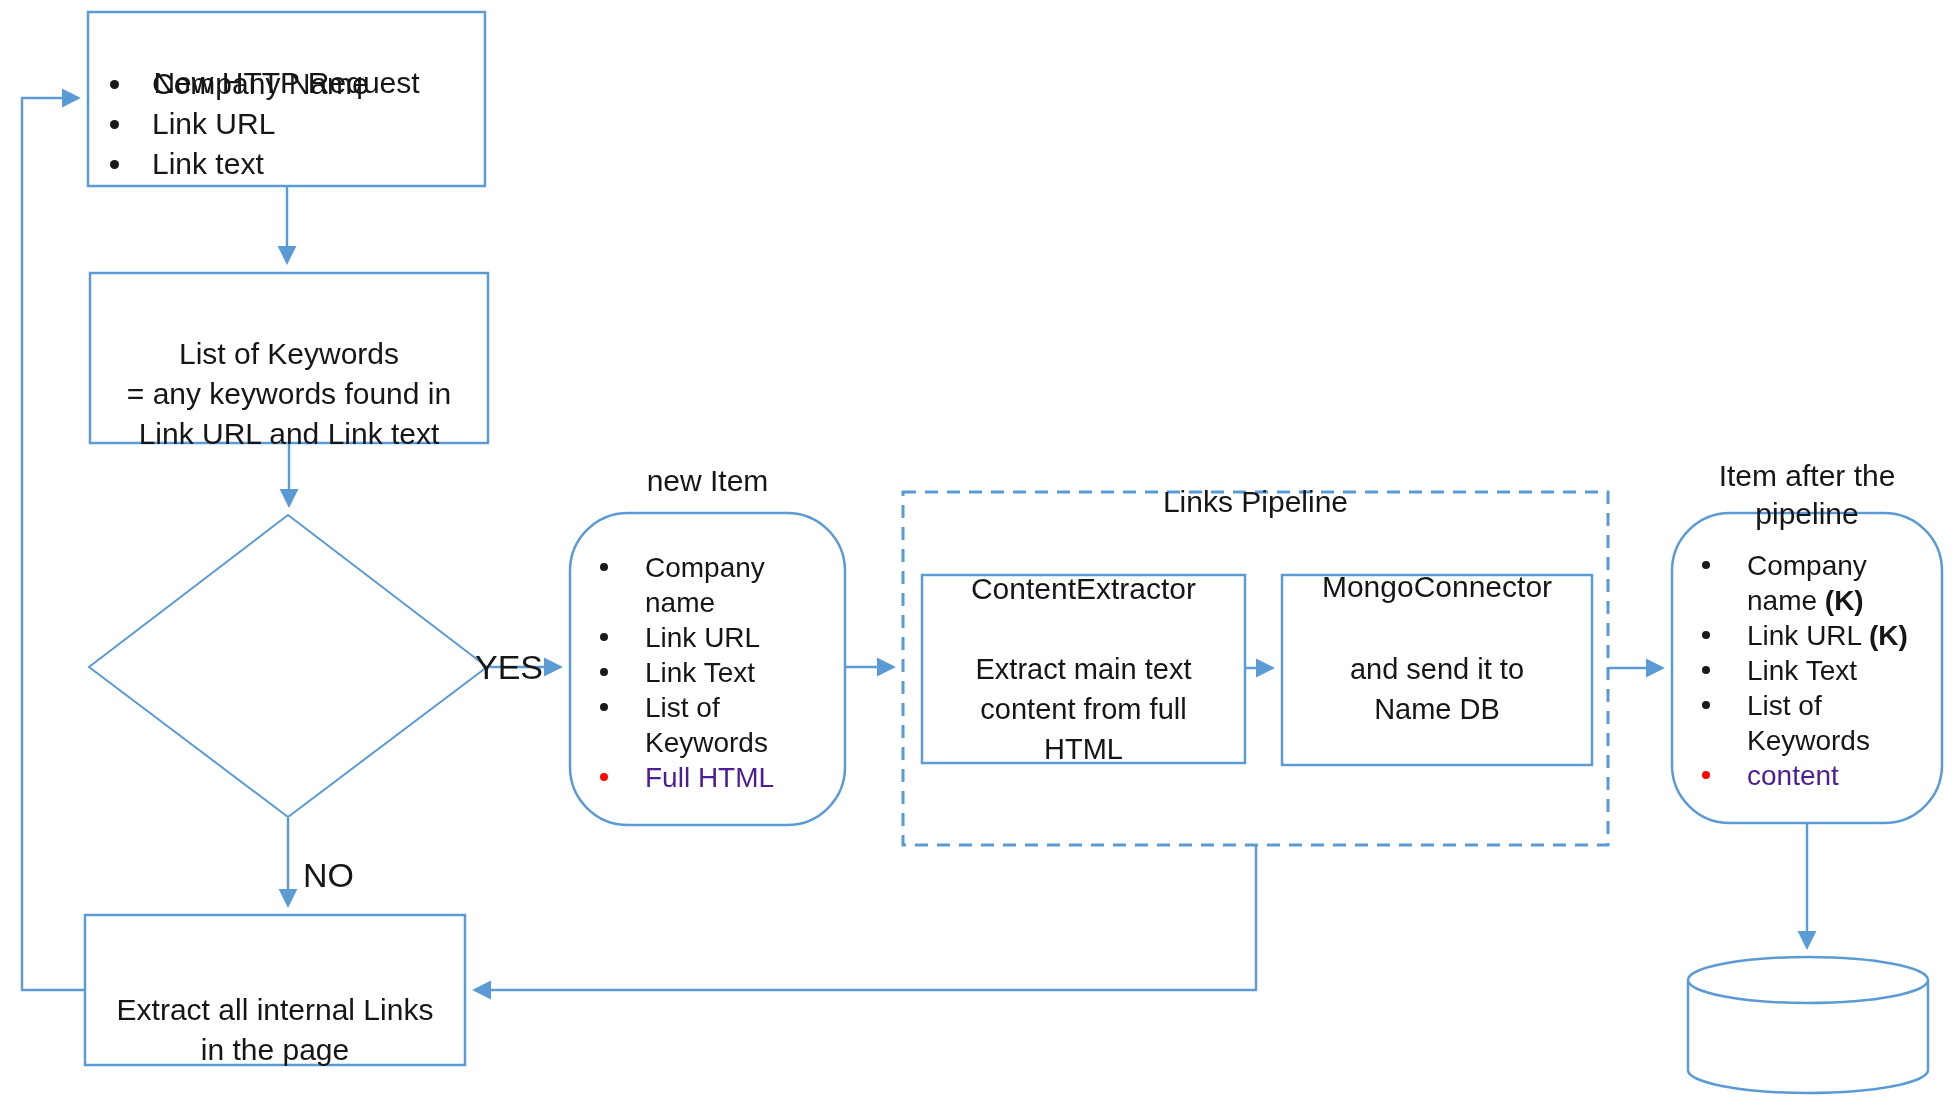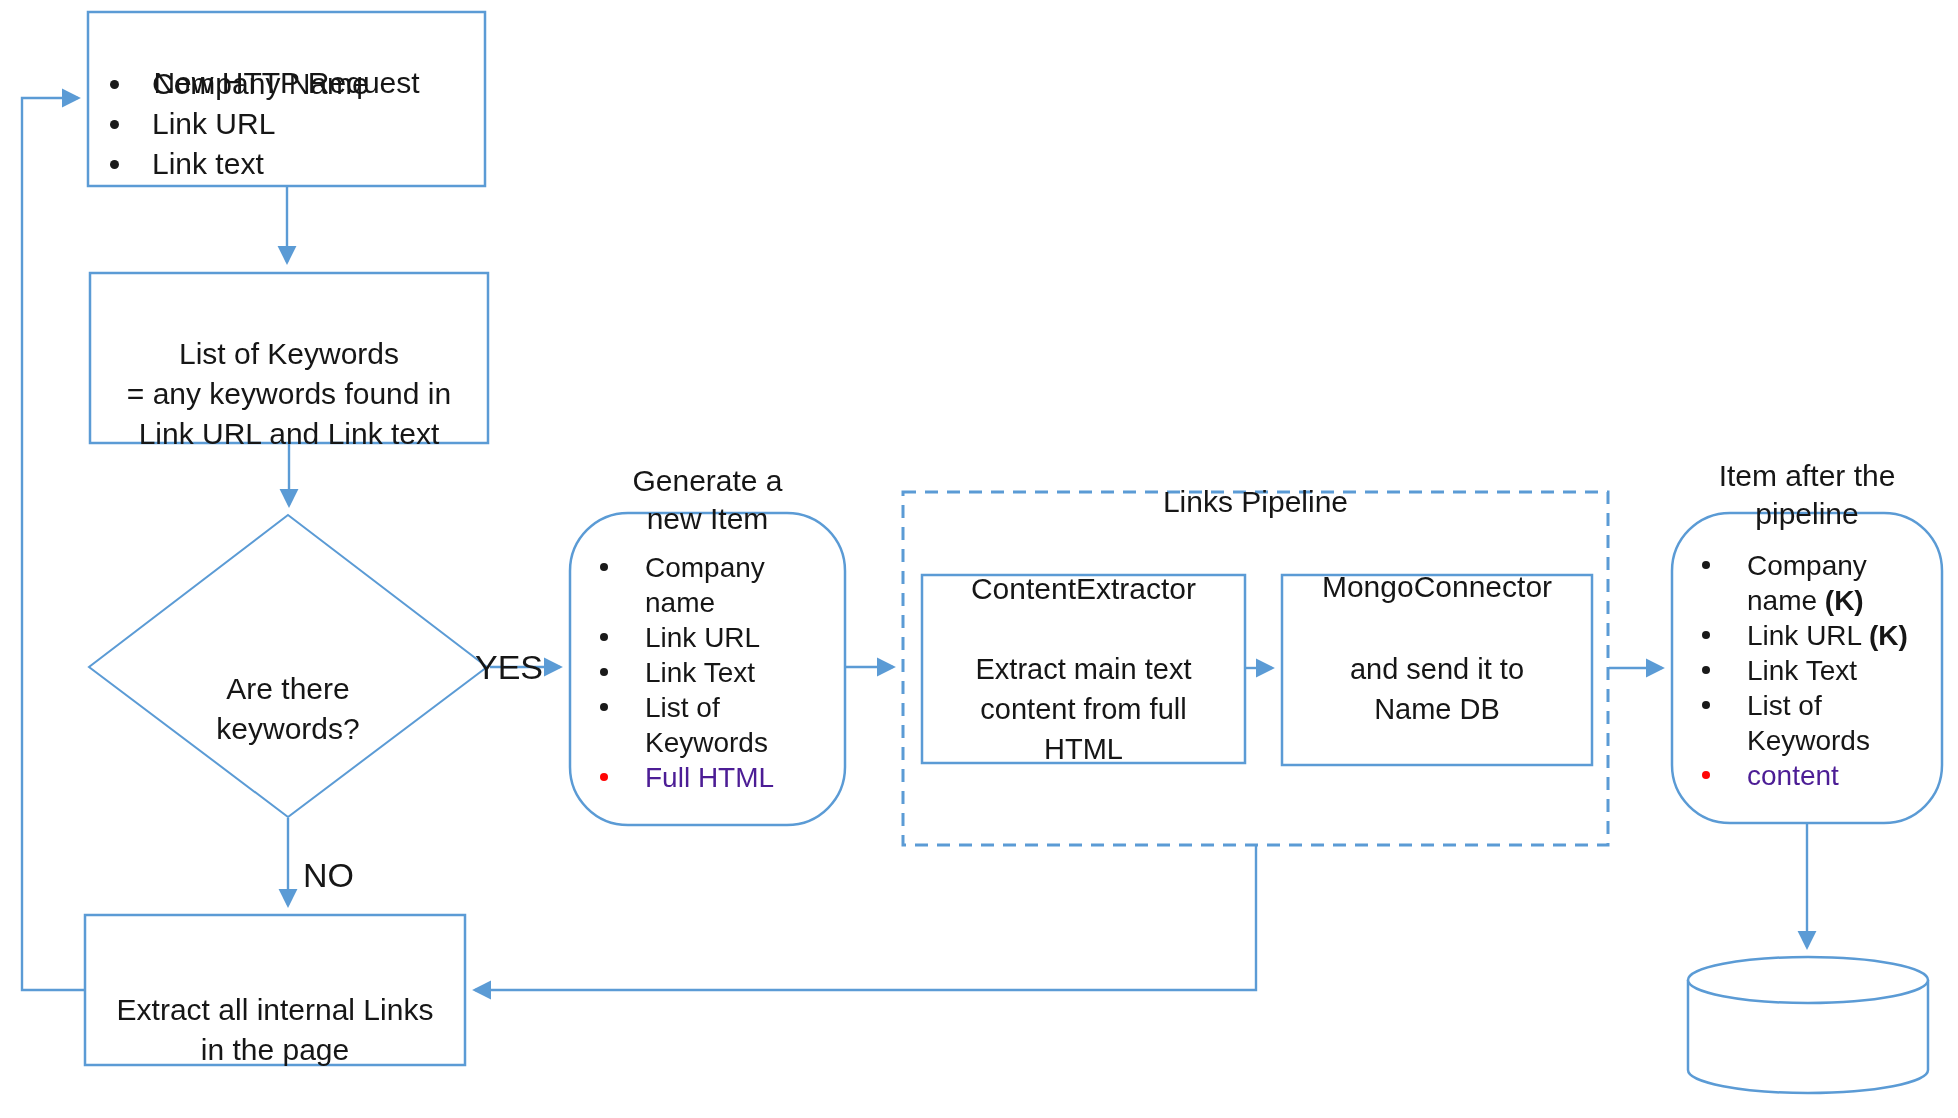--- a/index.html
+++ b/index.html
@@ -69,29 +69,24 @@
     <li>Link URL</li>
     <li>Link text</li>
   </ul>
 
   <div class="t c fs30" style="left:90px;top:298px;width:398px;">
     <div>List of Keywords</div>
     <div>= any keywords found in</div>
     <div>Link URL and Link text</div>
   </div>
 
-  <div class="t c fs30" style="left:138px;top:633px;width:300px;">
-    <div>Are there</div>
-    <div>keywords?</div>
-  </div>
   <div class="t c fs34" style="left:468px;top:612px;width:82px;">YES</div>
   <div class="t fs34" style="left:303px;top:820px;width:80px;">NO</div>
 
   <div class="t c fs30 lh38" style="left:570px;top:426px;width:275px;">
-    <div>Generate a</div>
     <div>new Item</div>
   </div>
   <ul class="t blist b35" style="left:598px;top:550px;width:226px;">
     <li>Company
 name</li>
     <li>Link URL</li>
     <li>Link Text</li>
     <li>List of
 Keywords</li>
     <li class="hl">Full HTML</li>

